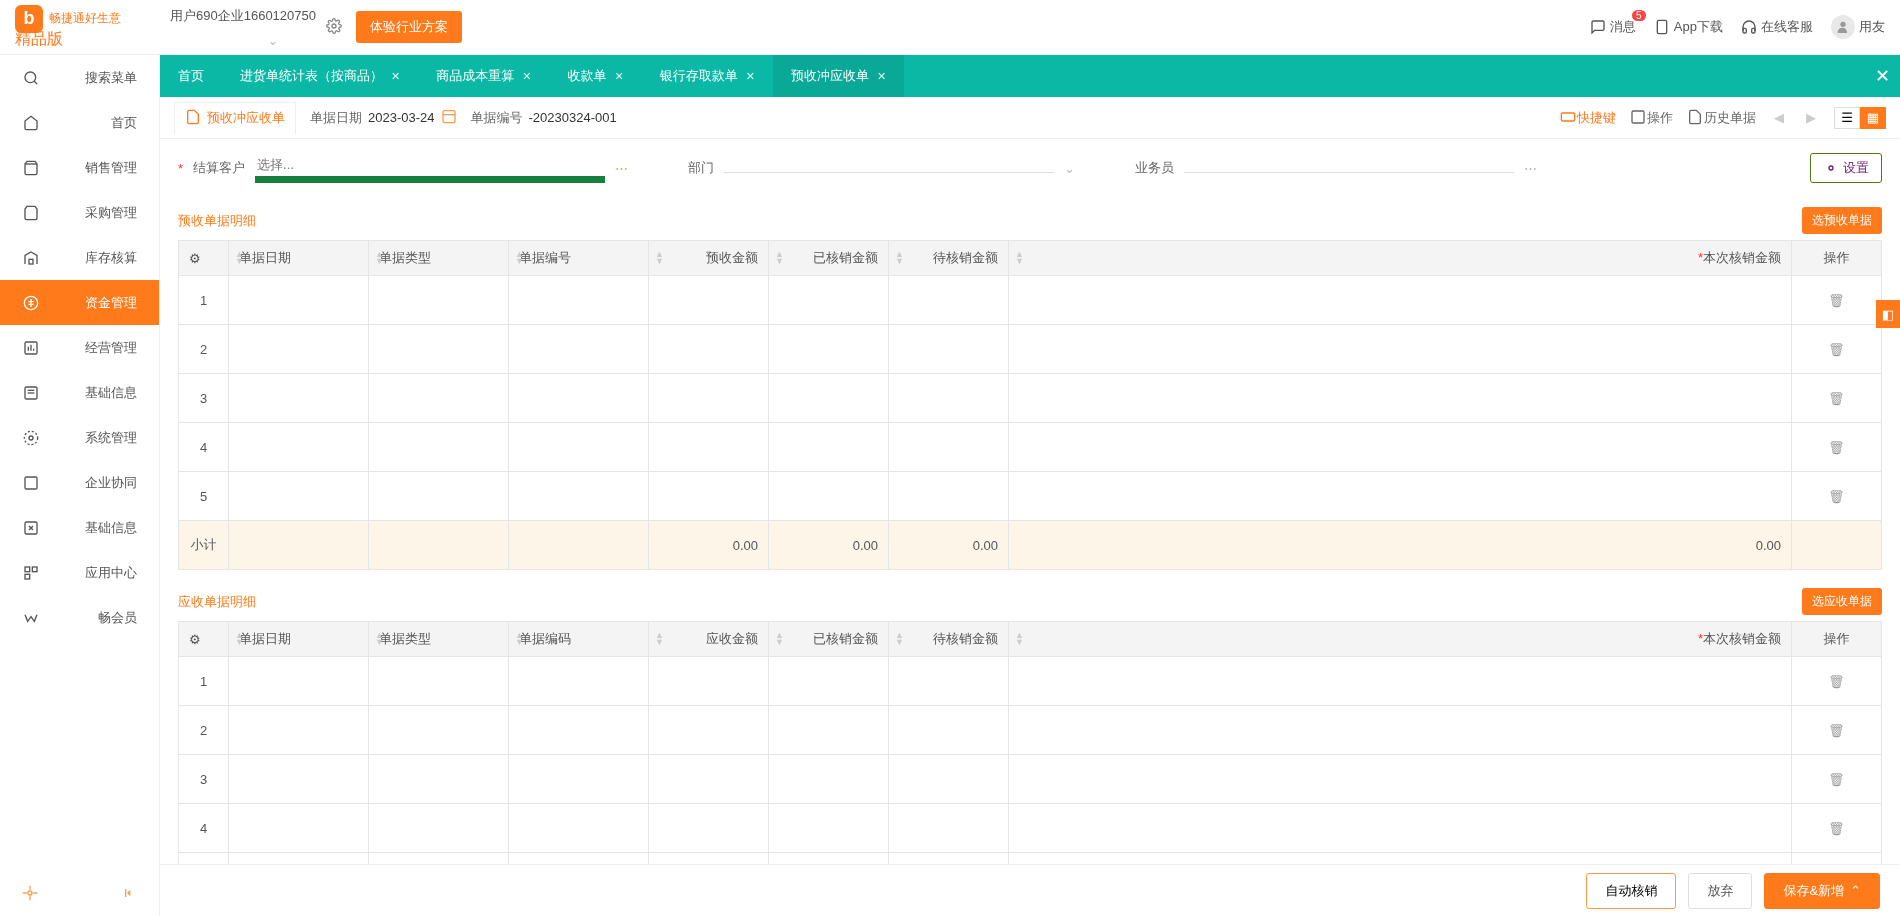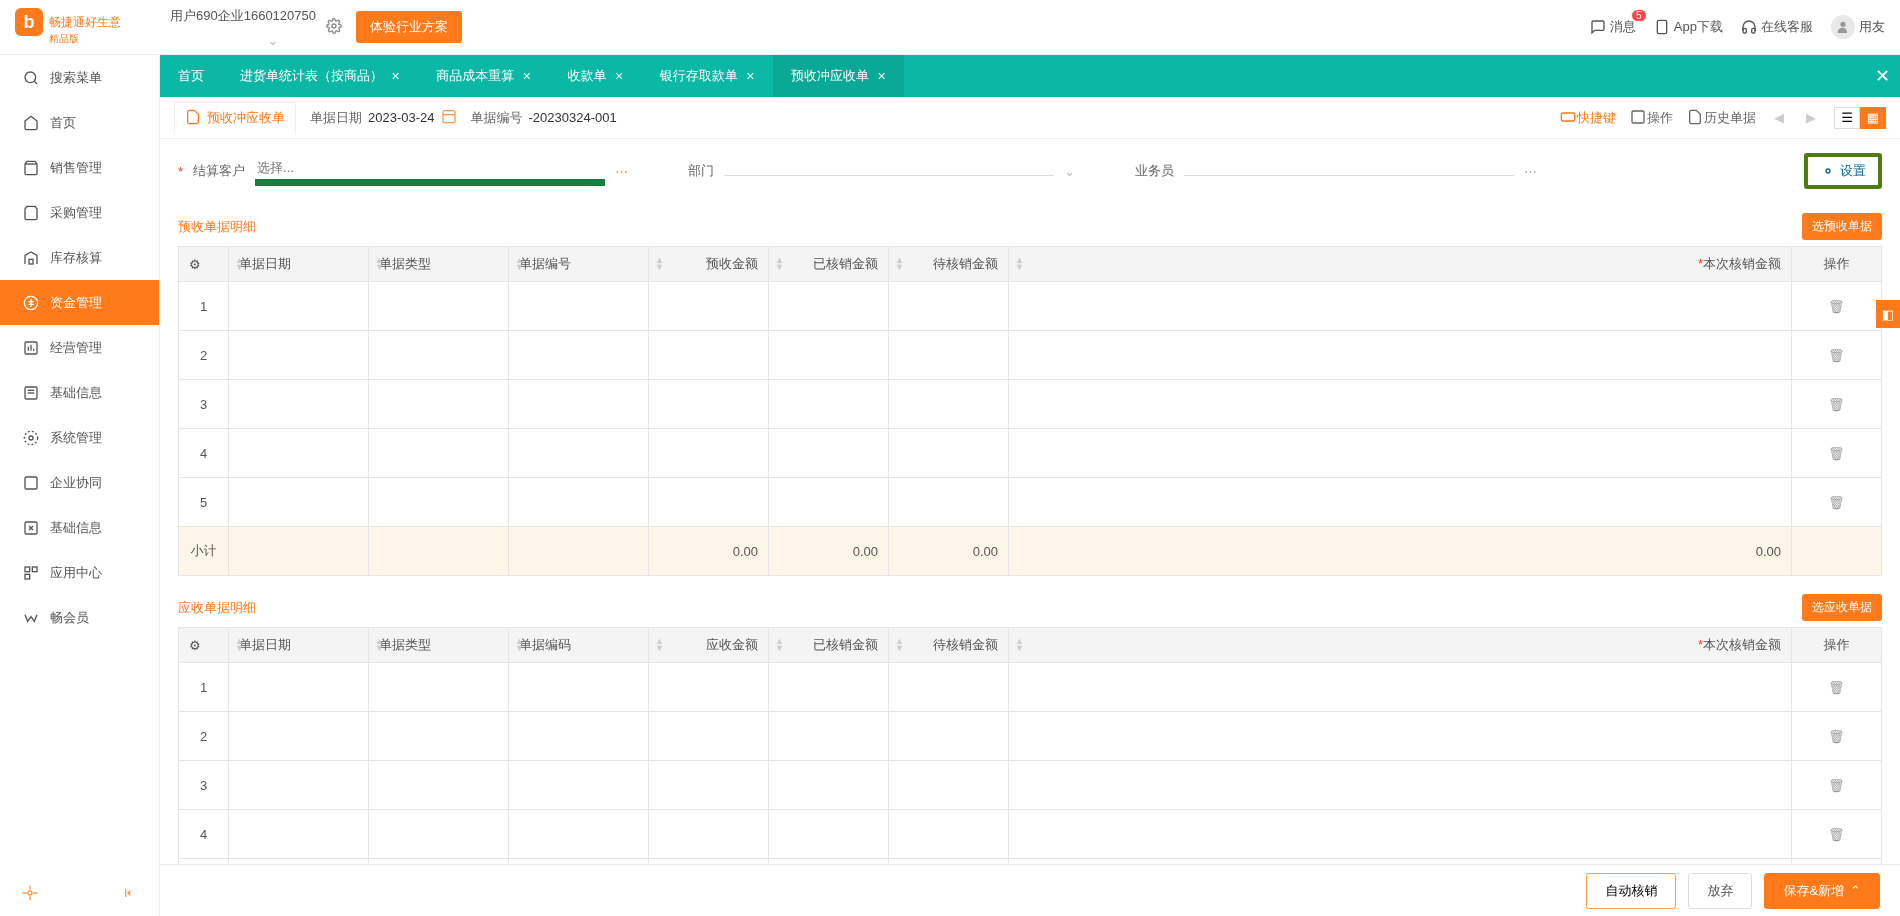--- a/index.html
+++ b/index.html
@@ -1,34 +1,34 @@
 <!DOCTYPE html>
 <html><head>
 <meta charset="utf-8">
 <style>
 *{margin:0;padding:0;box-sizing:border-box;font-family:"Microsoft YaHei",Arial,sans-serif;font-size:13px;}
 body{background:#fff;width:1900px;height:916px;overflow:hidden;}
 .top-header{height:55px;display:flex;align-items:center;padding:0 15px;border-bottom:1px solid #eee;}
 .logo{display:flex;align-items:center;gap:6px;}
 .logo-icon{width:28px;height:28px;background:#ff7a1a;border-radius:6px;display:flex;align-items:center;justify-content:center;color:#fff;font-size:18px;font-weight:bold;}
 .logo-txt{color:#ff7a1a;font-size:12px;font-weight:normal;}
-.logo-sub{color:#ff7a1a;font-size:10px;margin-left:34px;margin-top:-4px;}
+.logo-sub{color:#ff7a1a;font-size:16px;margin-top:-4px;}
 .logo-wrap{display:flex;flex-direction:column;width:145px;}
 .company-select{display:flex;align-items:center;gap:8px;margin-left:10px;color:#555;flex-direction:column;}
 .company-select .chev{color:#bbb;margin-left:60px;}
 .gear{color:#888;margin-left:10px;}
 .trial-btn{background:#ff7a1a;color:#fff;padding:7px 14px;border-radius:3px;margin-left:14px;cursor:pointer;}
 .spacer{flex:1;}
 .header-right{display:flex;align-items:center;gap:18px;color:#555;}
 .hr-item{display:flex;align-items:center;gap:4px;cursor:pointer;position:relative;}
 .badge{position:absolute;top:-8px;right:-10px;background:#ff4242;color:#fff;border-radius:8px;font-size:10px;padding:0 4px;min-width:14px;text-align:center;}
 .avatar{width:24px;height:24px;border-radius:50%;background:#e8e8e8;display:flex;align-items:center;justify-content:center;color:#999;}
 .layout{display:flex;height:861px;}
 .sidebar{width:160px;background:#fff;border-right:1px solid #eee;display:flex;flex-direction:column;}
-.side-item{display:flex;align-items:center;gap:10px;height:45px;padding:0 22px;color:#555;cursor:pointer;}
+.side-item{display:flex;align-items:center;gap:10px;height:45px;padding:0 22px;color:#555;cursor:pointer;justify-content:space-between;}
 .side-item.active{background:#ff7a1a;color:#fff;}
 .side-icon{width:18px;height:18px;display:flex;align-items:center;justify-content:center;}
 .side-foot{margin-top:auto;display:flex;justify-content:space-between;padding:12px 22px;color:#ff9a4a;}
 .main{flex:1;background:#f5f5f5;display:flex;flex-direction:column;overflow:hidden;}
 .tabs{background:#0bb8a6;height:42px;display:flex;align-items:center;position:relative;}
 .tab{padding:0 18px;height:42px;display:flex;align-items:center;gap:8px;color:#fff;cursor:pointer;}
 .tab.active{background:#0aa896;}
 .tab-close{font-size:11px;opacity:.85;}
 .tabs-close{position:absolute;right:10px;color:#fff;font-size:18px;cursor:pointer;}
 .doc-bar{background:#fff;height:42px;display:flex;align-items:center;padding:0 14px;border-bottom:1px solid #eee;gap:14px;}
@@ -47,21 +47,21 @@
 .content{flex:1;background:#fff;margin:0;padding:14px 18px;overflow-y:auto;}
 .form-row{display:flex;align-items:center;gap:60px;margin-bottom:12px;}
 .frm{display:flex;align-items:center;gap:10px;}
 .req{color:#f33;}
 .lbl{color:#666;}
 .inp{border:none;border-bottom:7px solid #15803d;width:350px;padding:4px 2px;outline:none;color:#bbb;}
 .inp2{border:none;border-bottom:1px solid #ddd;width:330px;padding:4px 2px;}
 .dots{color:#ff7a1a;cursor:pointer;}
 .dots2{color:#999;cursor:pointer;}
 .chev2{color:#bbb;cursor:pointer;}
-.settings-btn{border:4px solid #4d7c0f;color:#0369a1;padding:5px 12px;border-radius:3px;cursor:pointer;margin-left:auto;display:flex;align-items:center;gap:4px;}
+.settings-btn{border:1px solid #4d7c0f;color:#701a75;padding:5px 12px;border-radius:3px;cursor:pointer;margin-left:auto;display:flex;align-items:center;gap:4px;}
 .section-head{display:flex;align-items:center;margin-top:24px;margin-bottom:6px;}
 .section-title{color:#ff7a1a;}
 .select-btn{background:#ff7a1a;color:#fff;padding:5px 10px;border-radius:3px;cursor:pointer;margin-left:auto;font-size:12px;}
 .tbl{border:1px solid #e5e5e5;border-collapse:collapse;width:100%;}
 .tbl th{background:#f4f4f4;border:1px solid #e5e5e5;padding:8px 10px;color:#555;font-weight:normal;text-align:left;position:relative;}
 .tbl td{border:1px solid #e5e5e5;padding:10px;height:49px;color:#555;}
 .tbl .num{text-align:right;}
 .tbl .ctr{text-align:center;}
 .tbl .rownum{text-align:center;width:50px;}
 .sort{color:#ccc;font-size:9px;position:absolute;left:6px;top:50%;transform:translateY(-50%);line-height:7px;}

